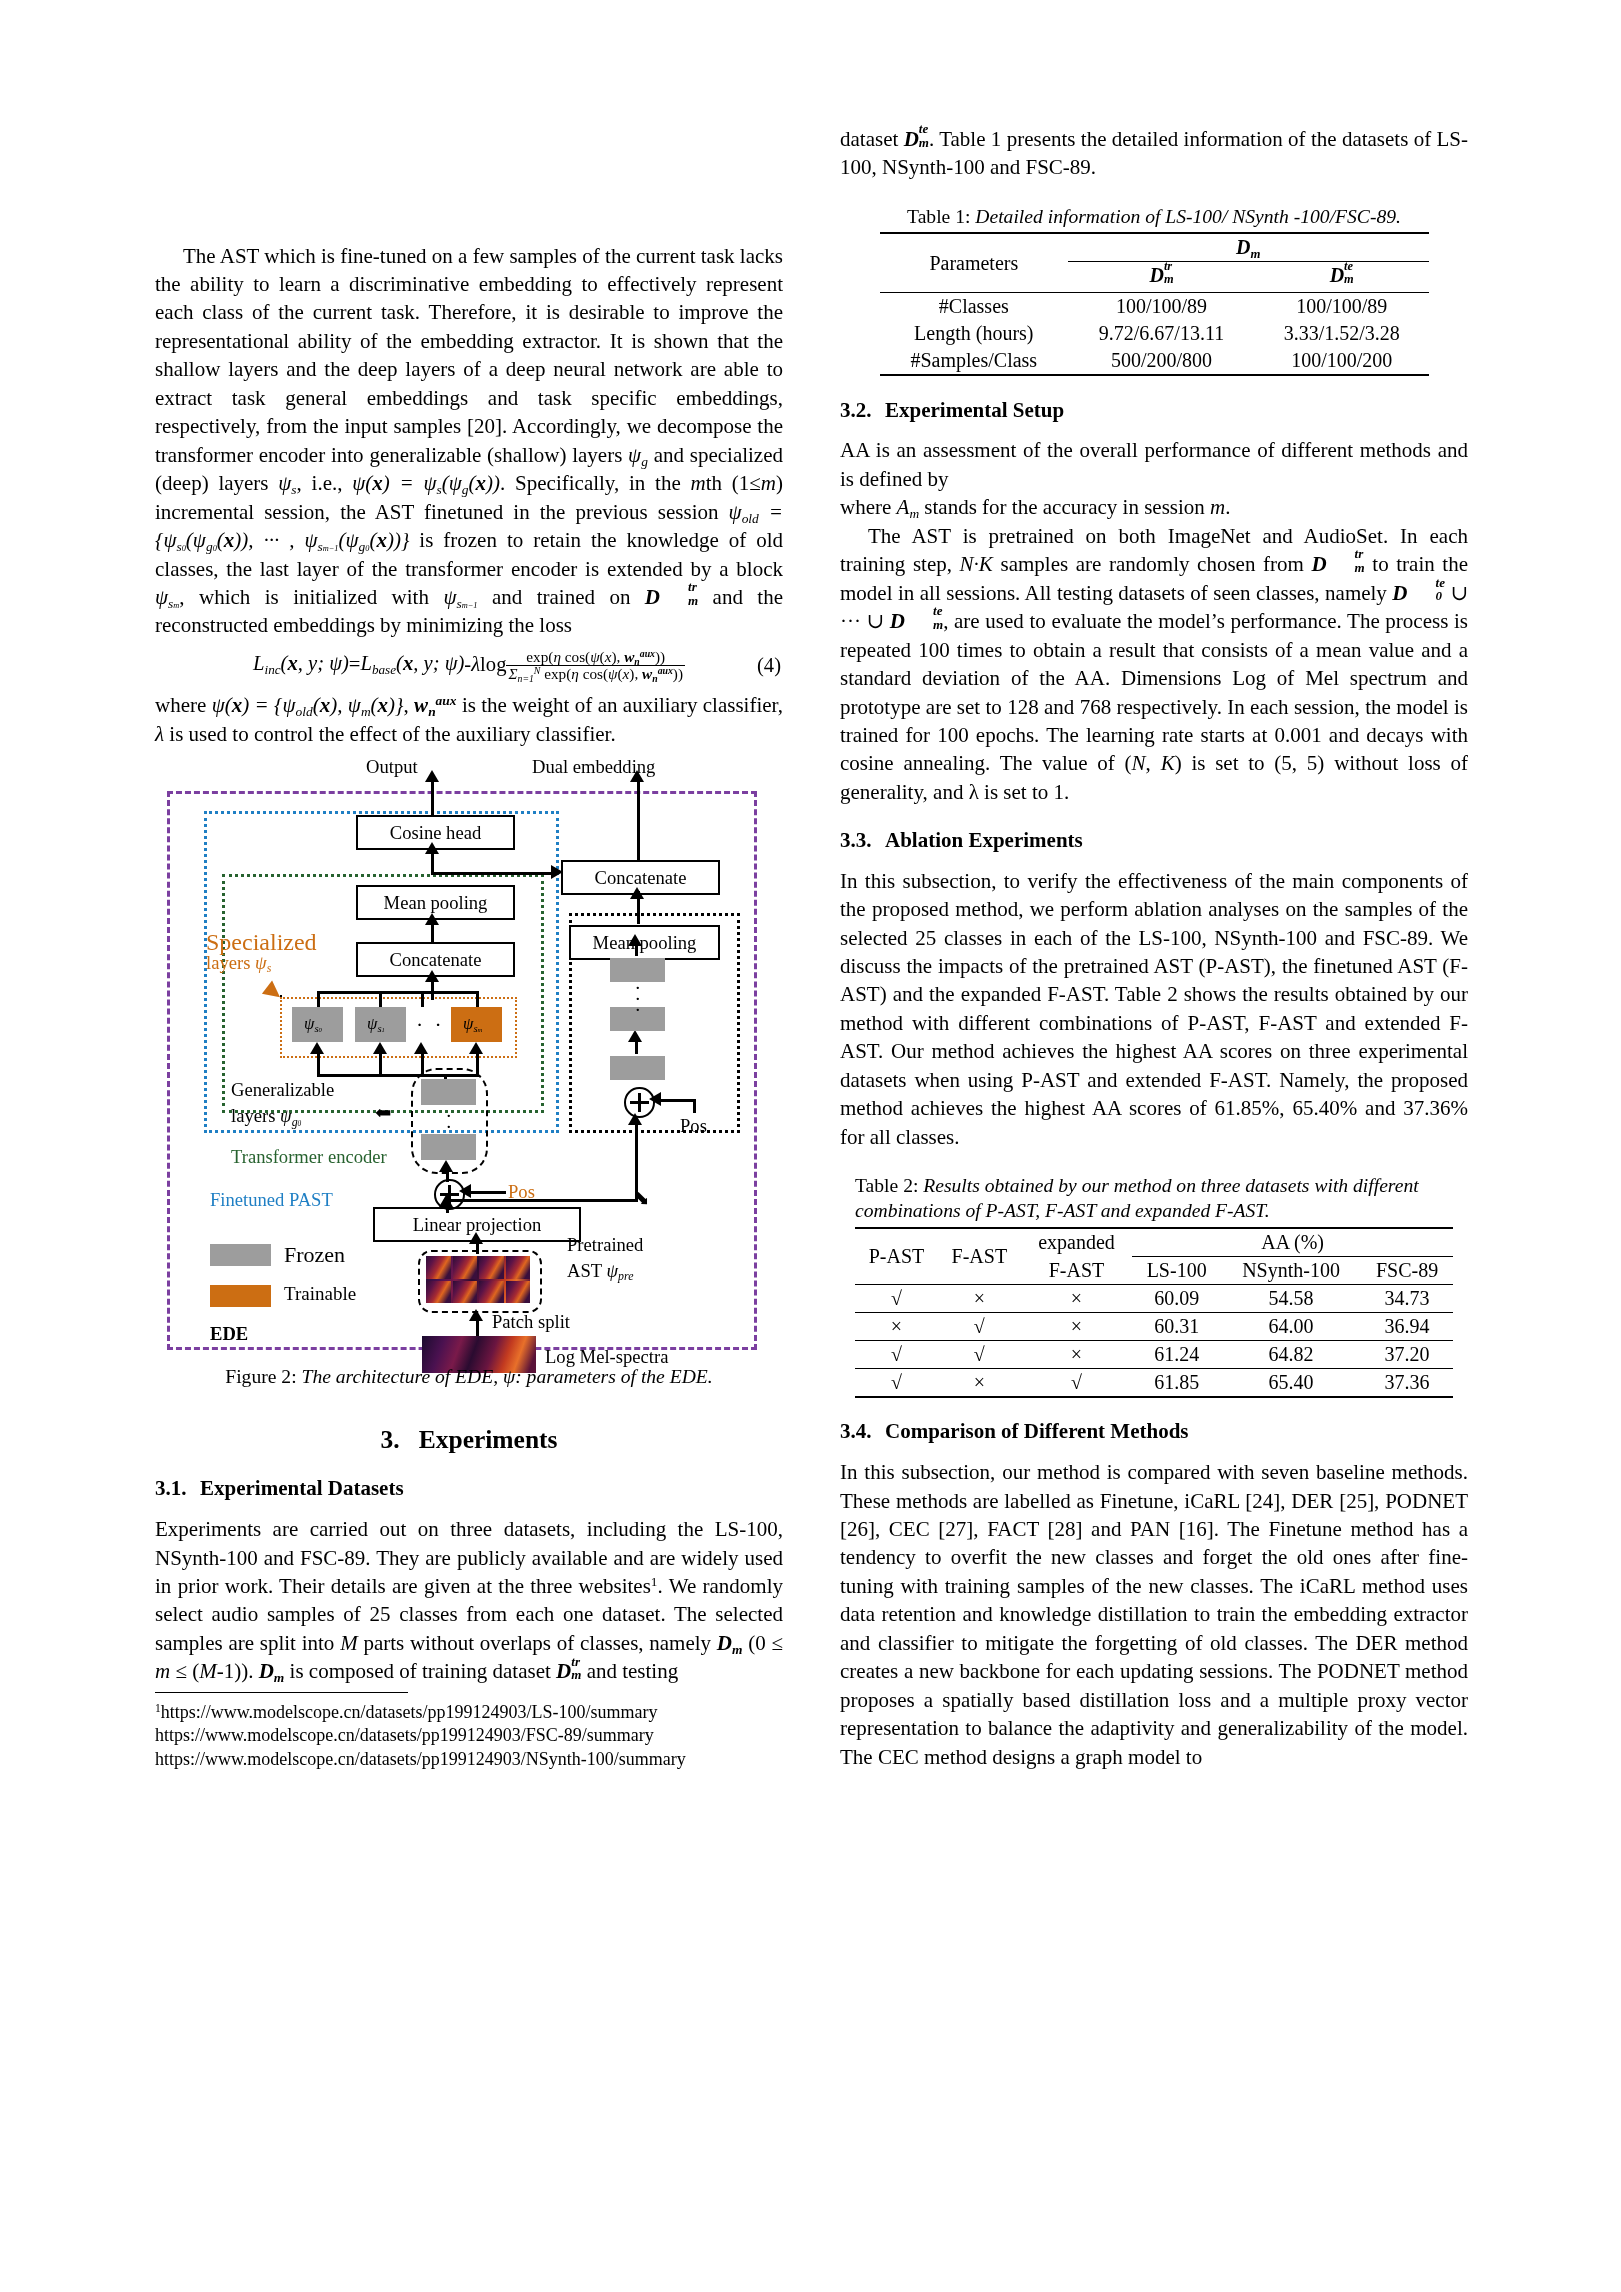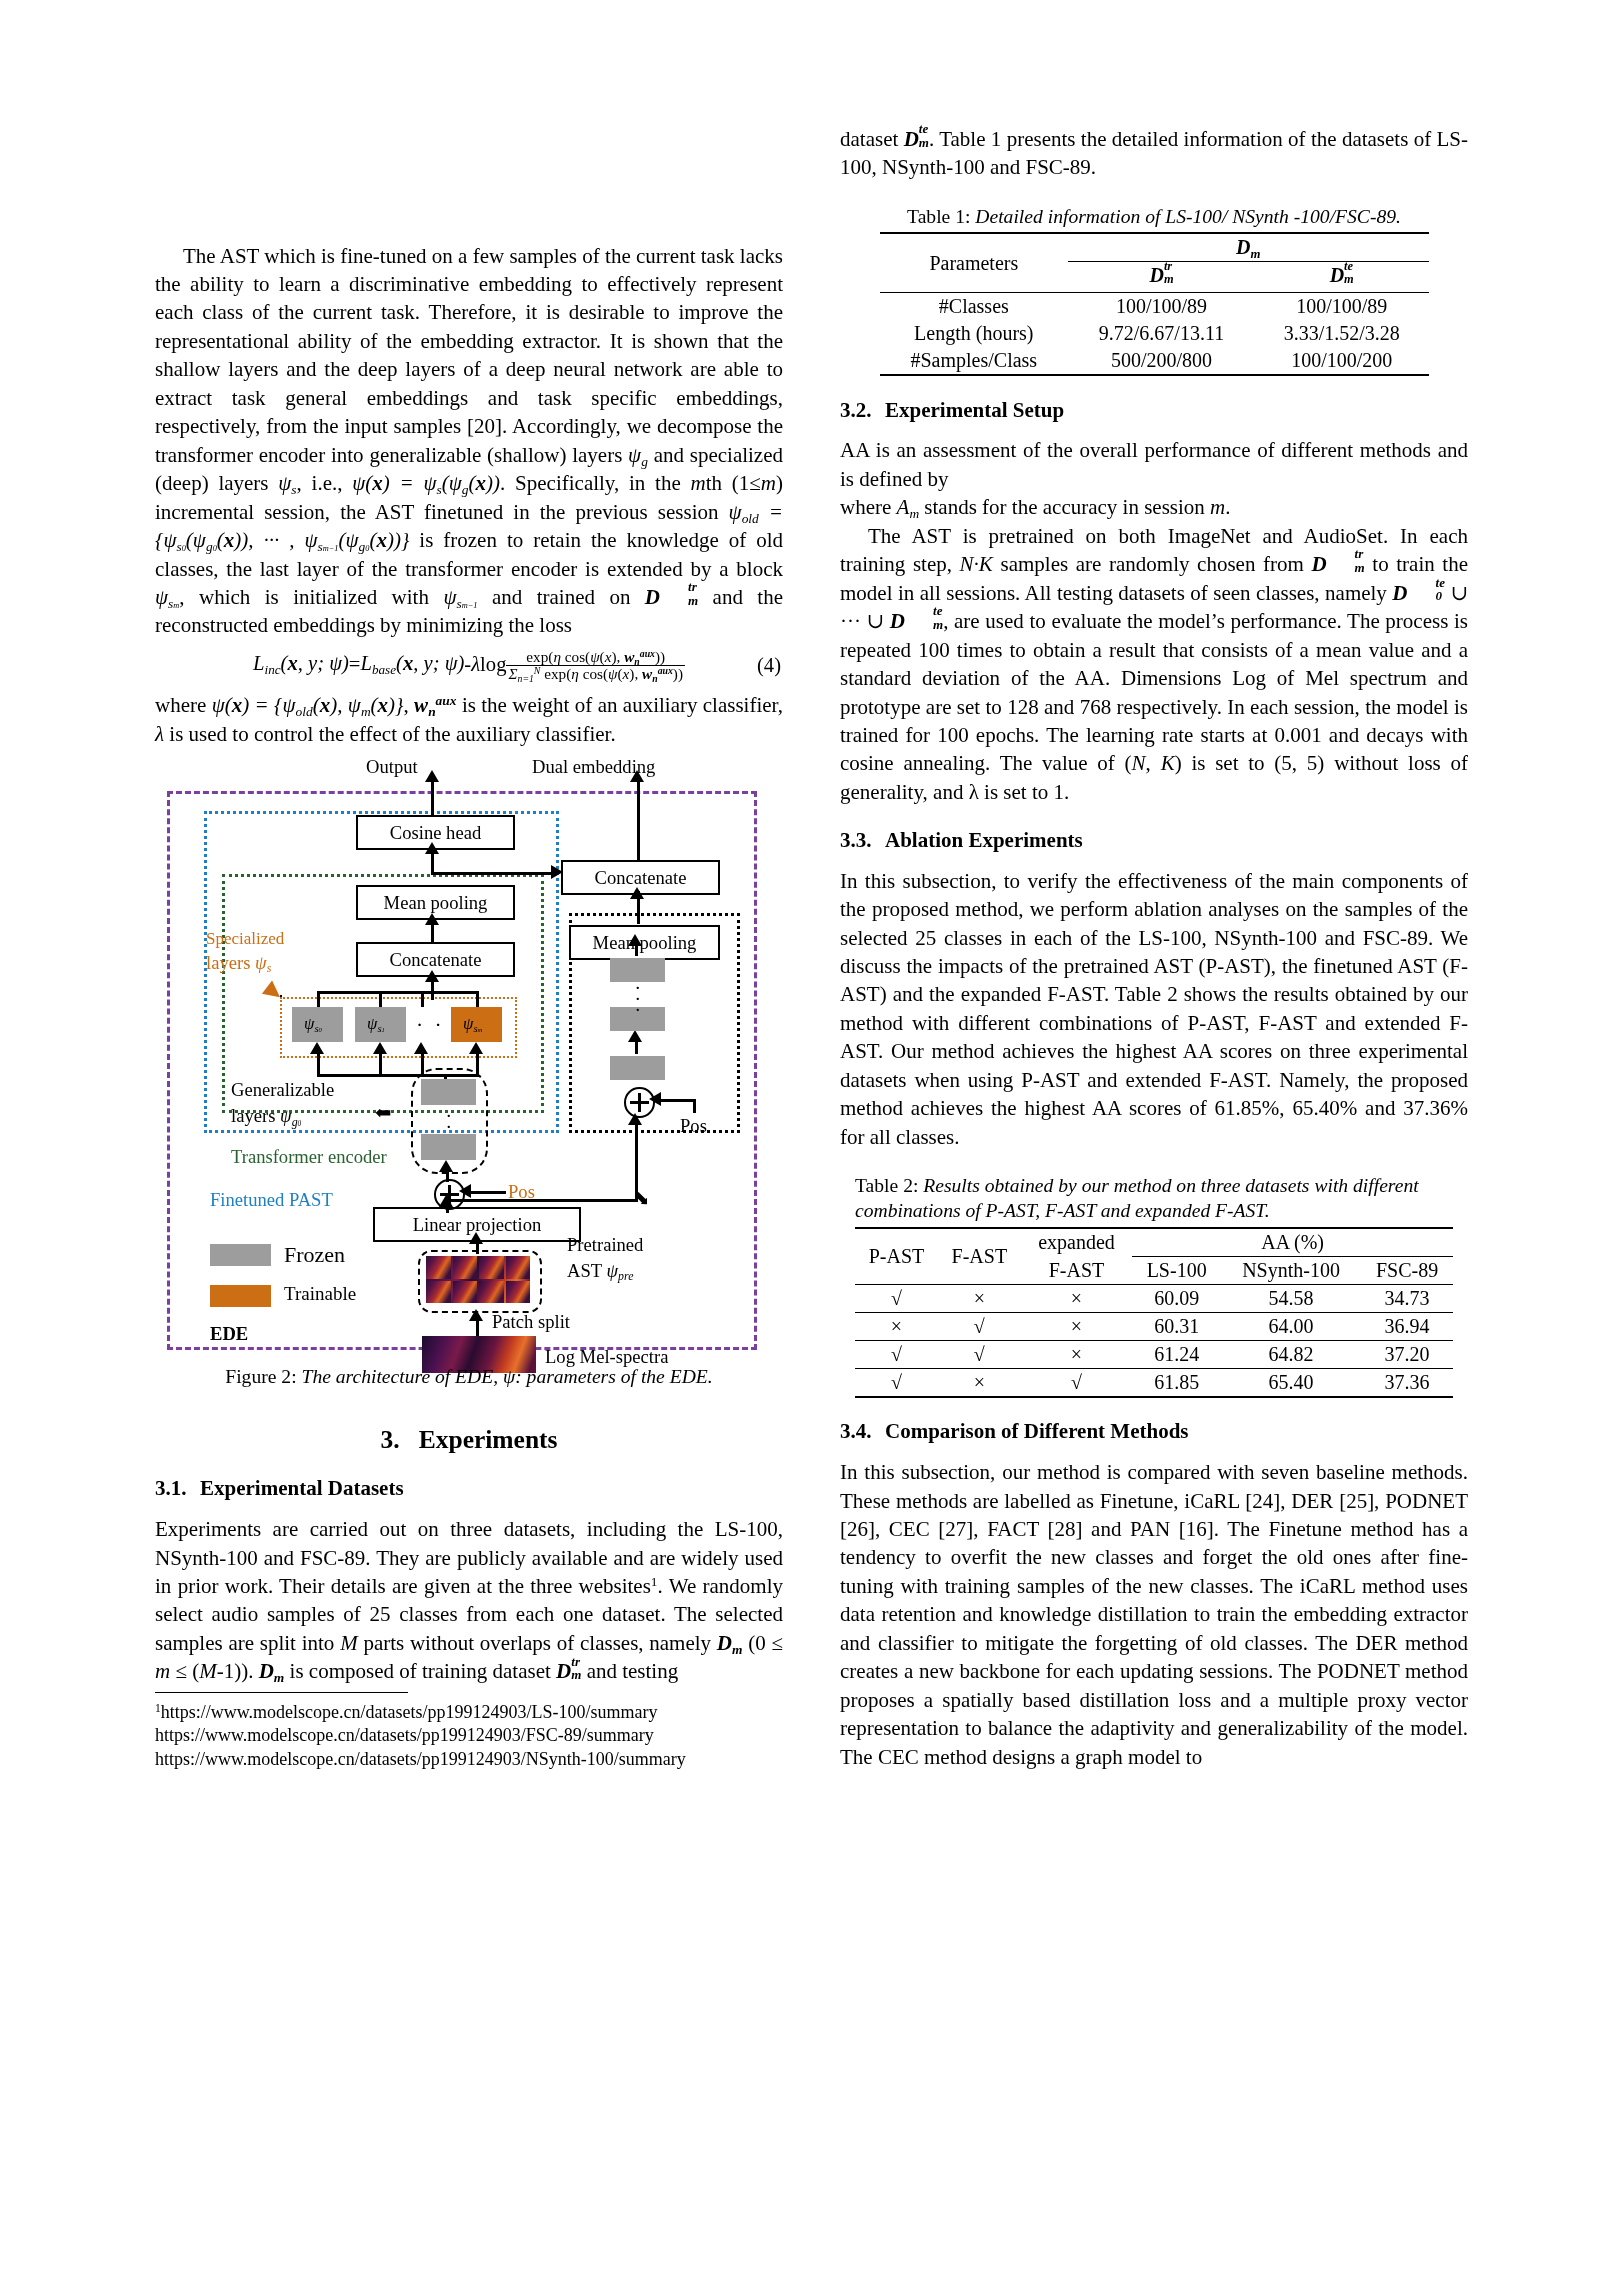--- a/index.html
+++ b/index.html
@@ -225,21 +225,21 @@
         <div class="arrowup" style="left:270px;top:157px;"></div>
         <div class="ln" style="left:276px;top:218px;width:2.9px;height:25.5px;"></div>
         <div class="arrowup" style="left:270px;top:214px;"></div>
 
         <div class="ln" style="left:278px;top:116px;width:123px;height:2.9px;"></div>
         <div class="arrowright" style="left:396px;top:109px;"></div>
 
         <div class="ln" style="left:482px;top:135px;width:2.9px;height:33px;"></div>
         <div class="arrowup" style="left:475px;top:131px;"></div>
 
-        <div class="lbl" style="left:51px;top:173px;color:#cc6e13;font-size:17px;"><span>Specialized</span></div>
+        <div class="lbl" style="left:51px;top:173px;color:#cc6e13;font-size:24px;"><span>Specialized</span></div>
         <div class="lbl" style="left:51px;top:196px;color:#cc6e13;font-size:18.6px;"><span>layers</span> <span class="m">ψ<sub>s</sub></span></div>
         <div class="lbl" style="left:111px;top:222px;color:#cc6e13;font-size:21.6px;transform:rotate(38deg);">▶</div>
         <div class="ln" style="left:125px;top:239px;width:2px;height:2px;"></div>
 
         <div class="gray" style="left:137px;top:251px;width:51px;height:35px;"></div>
         <div class="lbl" style="left:149px;top:258px;font-size:16.7px;"><span class="m">ψ<sub>s<span class="subsub">0</span></sub></span></div>
         <div class="gray" style="left:200px;top:251px;width:51px;height:35px;"></div>
         <div class="lbl" style="left:212px;top:258px;font-size:16.7px;"><span class="m">ψ<sub>s<span class="subsub">1</span></sub></span></div>
         <div class="dots" style="left:261px;top:257px;">· · ·</div>
         <div class="orange" style="left:296px;top:251px;width:51px;height:35px;"></div>

